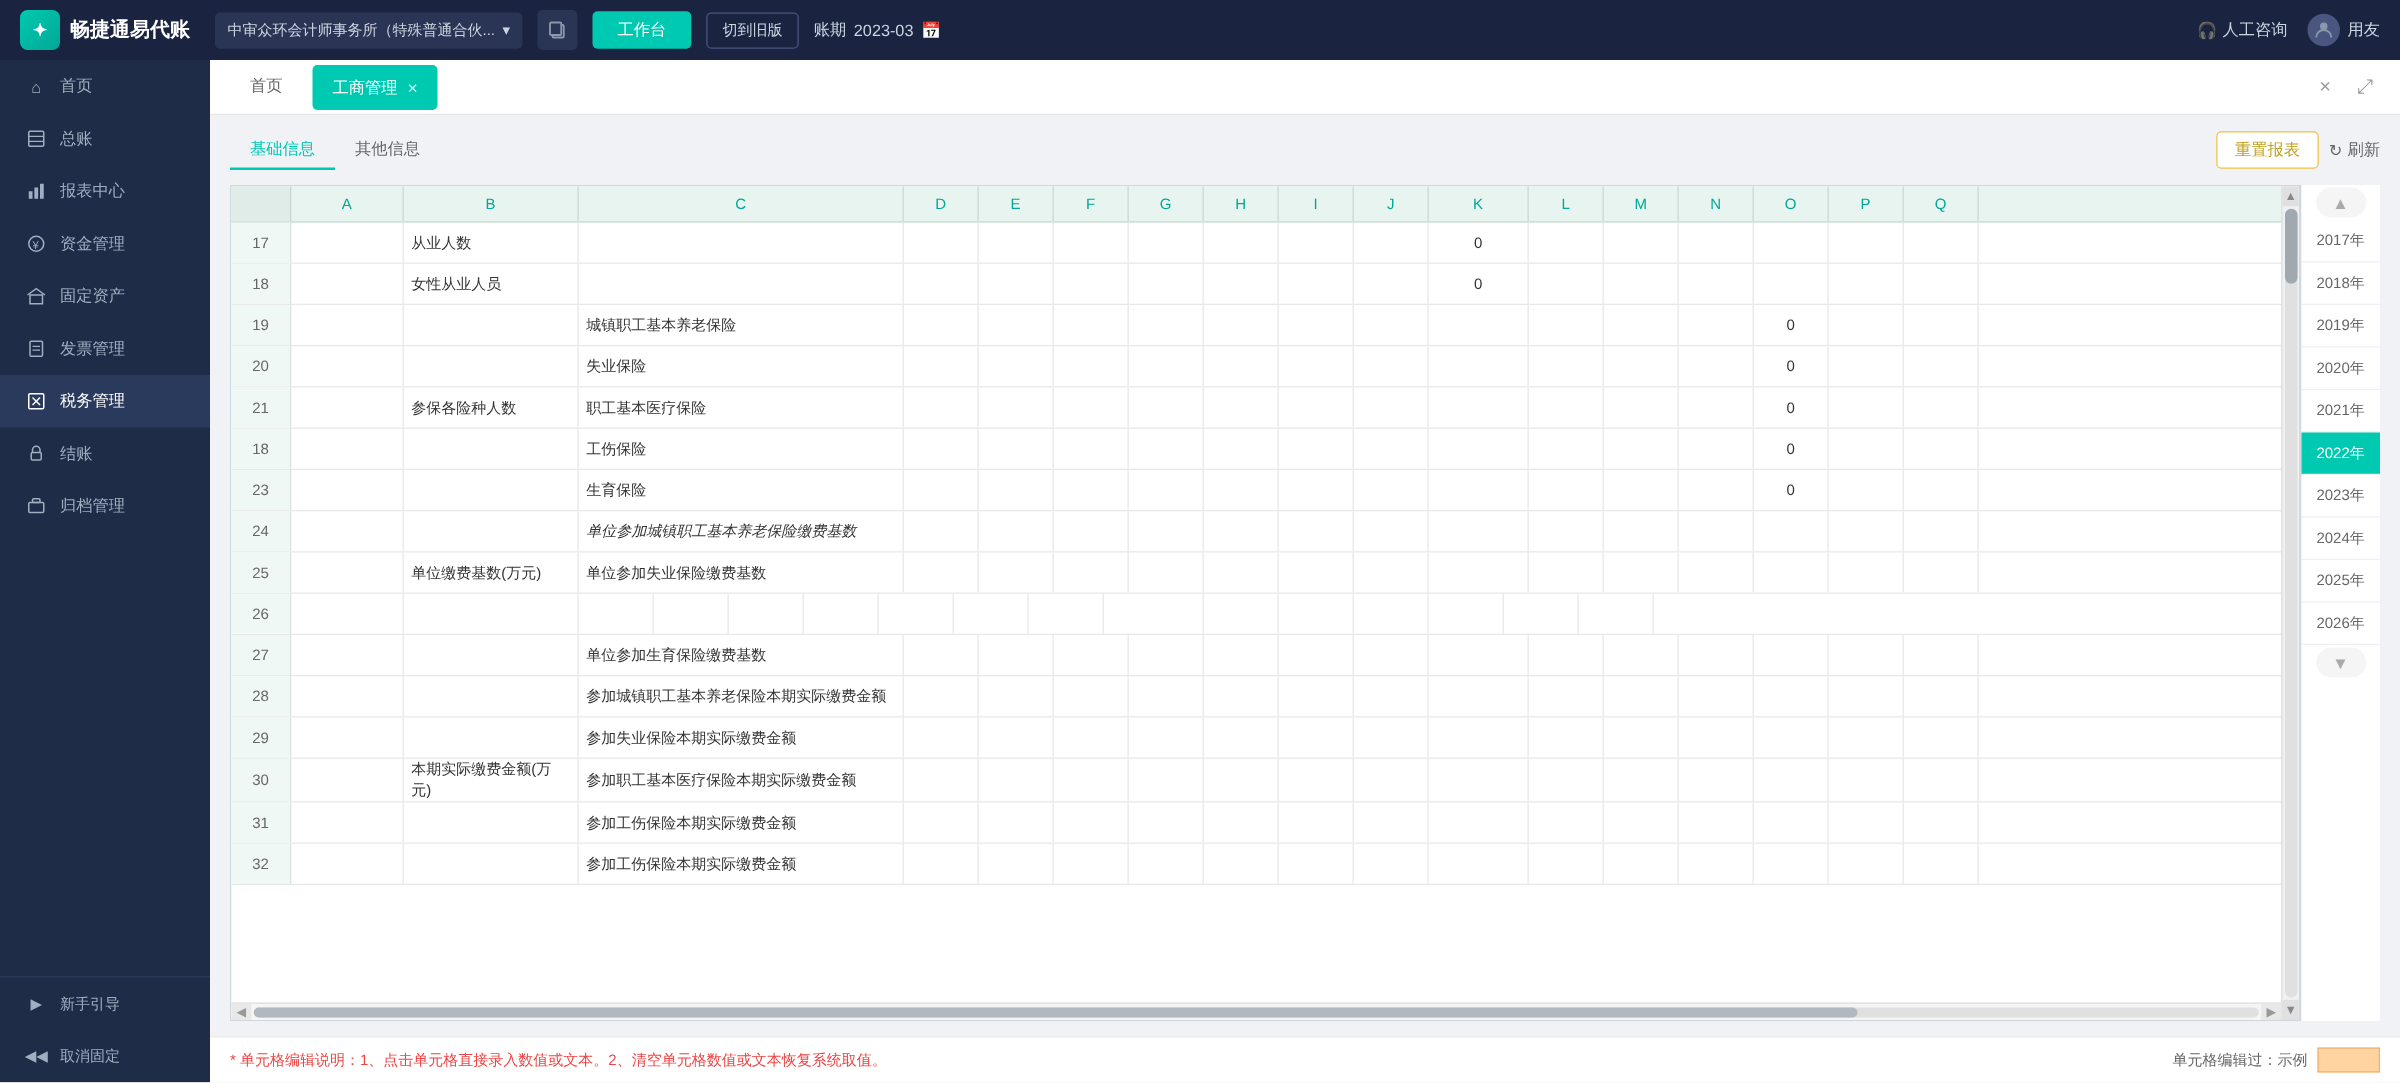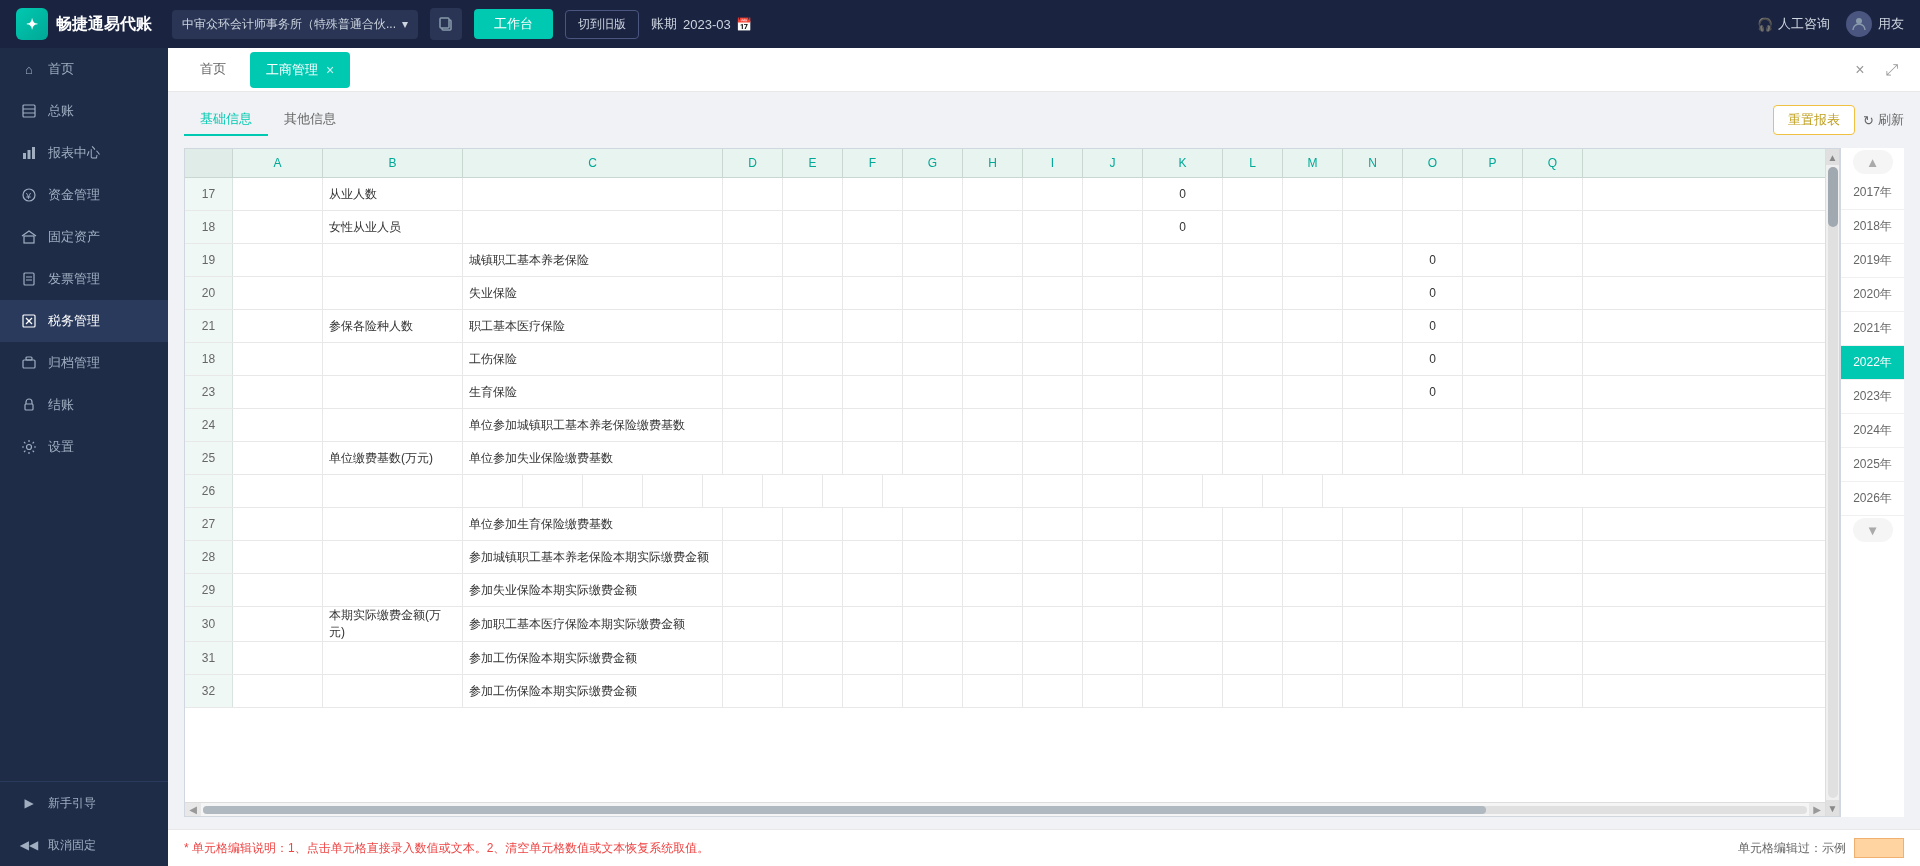--- a/index.html
+++ b/index.html
@@ -214,43 +214,34 @@
             <rect x="2" y="2" width="12" height="12" rx="1" stroke="#fff" stroke-width="1.2" fill="none"></rect>
             <line x1="5" y1="5" x2="11" y2="11" stroke="#fff" stroke-width="1.2"></line>
             <line x1="11" y1="5" x2="5" y2="11" stroke="#fff" stroke-width="1.2"></line>
           </svg>
       </span>
       <span>税务管理</span>
     </div>
     <div class="sidebar-item">
       <span class="sidebar-icon">
         <svg width="16" height="16" viewBox="0 0 16 16">
+            <rect x="4" y="7" width="8" height="6" rx="1" stroke="#a0aec0" stroke-width="1.2" fill="none"></rect>
+            <path d="M5 7V5a3 3 0 016 0v2" stroke="#a0aec0" stroke-width="1.2" fill="none"></path>
+          </svg>
+      </span>
+      <span>结账</span>
+    </div>
+    <div class="sidebar-item">
+      <span class="sidebar-icon">
+        <svg width="16" height="16" viewBox="0 0 16 16">
             <rect x="2" y="5" width="12" height="8" rx="1" stroke="#a0aec0" stroke-width="1.2" fill="none"></rect>
             <rect x="5" y="2" width="6" height="3" rx="1" stroke="#a0aec0" stroke-width="1.2" fill="none"></rect>
           </svg>
       </span>
       <span>归档管理</span>
-    </div>
-    <div class="sidebar-item">
-      <span class="sidebar-icon">
-        <svg width="16" height="16" viewBox="0 0 16 16">
-            <rect x="4" y="7" width="8" height="6" rx="1" stroke="#a0aec0" stroke-width="1.2" fill="none"></rect>
-            <path d="M5 7V5a3 3 0 016 0v2" stroke="#a0aec0" stroke-width="1.2" fill="none"></path>
-          </svg>
-      </span>
-      <span>结账</span>
-    </div>
-    <div class="sidebar-item">
-      <span class="sidebar-icon">
-        <svg width="16" height="16" viewBox="0 0 16 16">
-            <circle cx="8" cy="8" r="2.5" stroke="#a0aec0" stroke-width="1.2" fill="none"></circle>
-            <path d="M8 1v2M8 13v2M1 8h2M13 8h2M3 3l1.4 1.4M11.6 11.6L13 13M3 13l1.4-1.4M11.6 4.4L13 3" stroke="#a0aec0" stroke-width="1.2"></path>
-          </svg>
-      </span>
-      <span>设置</span>
     </div>
     <div class="sidebar-bottom">
       <div class="sidebar-item">
         <span class="sidebar-icon">▶</span>
         <span>新手引导</span>
       </div>
       <div class="sidebar-item">
         <span class="sidebar-icon">◀◀</span>
         <span>取消固定</span>
       </div>
@@ -453,21 +444,21 @@
                   <div class="cell col-M" style="width: 60px; min-width: 60px;"></div>
                   <div class="cell col-N" style="width: 60px; min-width: 60px;"></div>
                   <div class="cell col-O" style="width: 60px; min-width: 60px; justify-content: center; text-align: center;">0</div>
                   <div class="cell col-P" style="width: 60px; min-width: 60px;"></div>
                   <div class="cell col-Q" style="width: 60px; min-width: 60px;"></div>
                 </div>
                 <div class="table-row">
                   <div class="row-num">24</div>
                   <div class="cell col-A" style="width: 90px; min-width: 90px;"></div>
                   <div class="cell col-B" style="width: 140px; min-width: 140px;"></div>
-                  <div class="cell col-C" style="width: 260px; min-width: 260px;">单位参加城镇职工基本养老保险缴费基数</div>
+                  <div class="cell col-C" style="width: 260px; min-width: 260px; font-style: italic;">单位参加城镇职工基本养老保险缴费基数</div>
                   <div class="cell col-D" style="width: 60px; min-width: 60px;"></div>
                   <div class="cell col-E" style="width: 60px; min-width: 60px;"></div>
                   <div class="cell col-F" style="width: 60px; min-width: 60px;"></div>
                   <div class="cell col-G" style="width: 60px; min-width: 60px;"></div>
                   <div class="cell col-H" style="width: 60px; min-width: 60px;"></div>
                   <div class="cell col-I" style="width: 60px; min-width: 60px;"></div>
                   <div class="cell col-J" style="width: 60px; min-width: 60px;"></div>
                   <div class="cell col-K" style="width: 80px; min-width: 80px;"></div>
                   <div class="cell col-L" style="width: 60px; min-width: 60px;"></div>
                   <div class="cell col-M" style="width: 60px; min-width: 60px;"></div>

